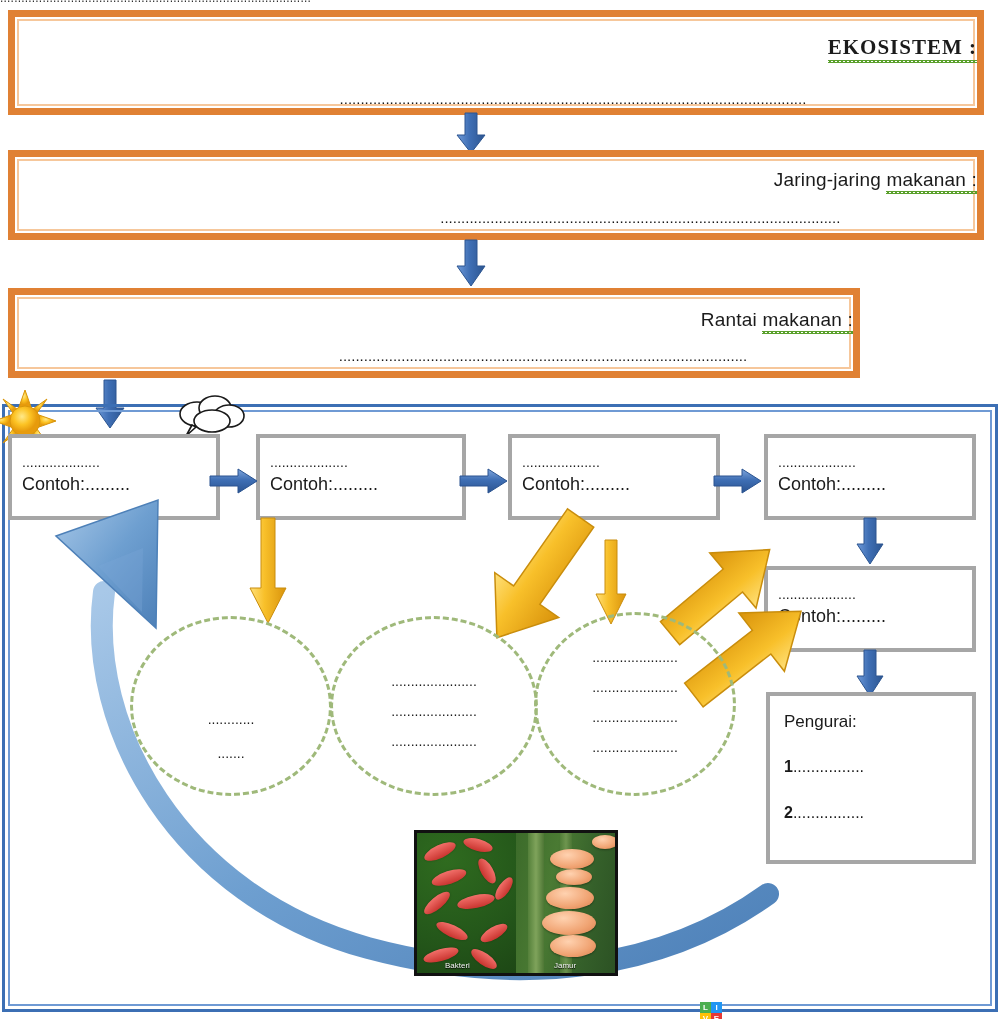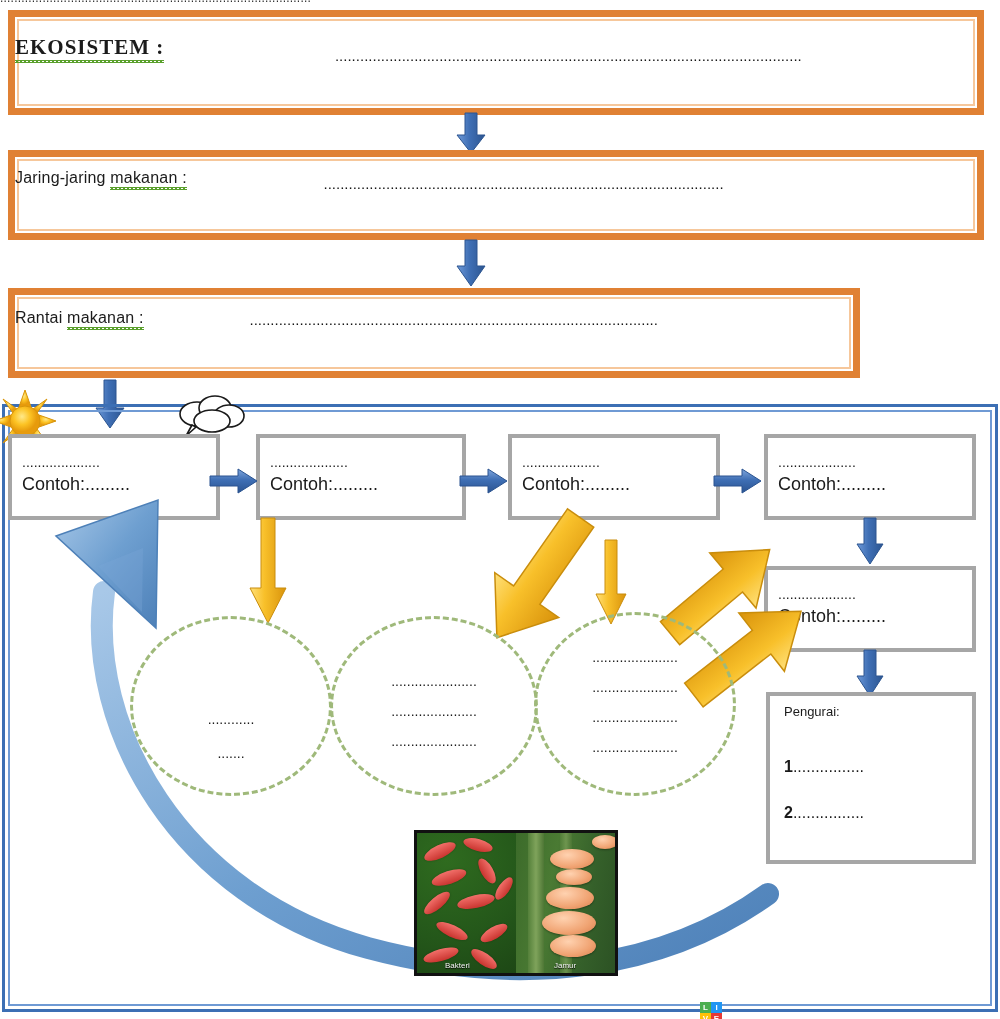--- a/index.html
+++ b/index.html
@@ -24,21 +24,21 @@
     box-sizing:border-box;
   }
   .obox .inner{
     position:absolute;left:2px;top:2px;right:2px;bottom:2px;
     border:2px solid #F6C79B;
     background:#fff;
     box-sizing:border-box;
   }
   .obox .content{
     position:absolute;left:0;top:0;right:0;bottom:0;
-    display:flex;flex-direction:row;align-items:flex-start;
+    display:flex;flex-direction:column;align-items:flex-end;
     box-sizing:border-box;
   }
   .obox-title{
     font-family:"Liberation Serif", serif;
     font-weight:bold;
     color:#1b1b1b;
     text-align:center;
     position:relative;
   }
   .squiggle{
@@ -48,21 +48,21 @@
     content:"";position:absolute;left:0;right:0;bottom:-3px;height:3px;
     background-image:
       linear-gradient(45deg,transparent 40%,#5aa02c 40%,#5aa02c 60%,transparent 60%),
       linear-gradient(-45deg,transparent 40%,#5aa02c 40%,#5aa02c 60%,transparent 60%);
     background-size:4px 3px;background-repeat:repeat-x;
   }
   .title-ek{
     font-size:21px;letter-spacing:1px;
   }
   .title-sub{
-    font-size:16px;font-family:"Liberation Sans",sans-serif;font-weight:normal;
+    font-size:19px;font-family:"Liberation Sans",sans-serif;font-weight:normal;
     color:#1b1b1b;letter-spacing:.2px;
   }
   .dotline{
     color:#151515;font-size:15px;letter-spacing:0px;
     white-space:nowrap;overflow:hidden;
     font-family:"Liberation Sans", sans-serif;
   }
 
   
   .bluearrow{position:absolute;}
@@ -85,21 +85,21 @@
     border:4px solid #A6A6A6;box-sizing:border-box;
     overflow:hidden;
   }
   .gbox .gtxt{
     position:absolute;left:10px;right:6px;
     color:#1a1a1a;font-size:15px;white-space:nowrap;
   }
   .gbox .g-dots{top:16px;font-size:14px;letter-spacing:0;}
   .gbox .g-contoh{top:36px;font-size:18px;}
 
-  .pengurai .p-title{position:absolute;left:14px;top:8px;font-size:13px;color:#1a1a1a;}
+  .pengurai .p-title{position:absolute;left:14px;top:16px;font-size:17px;color:#1a1a1a;}
   .pengurai .p-l1{position:absolute;left:14px;top:62px;font-size:16px;color:#1a1a1a;white-space:nowrap;font-weight:bold;}
   .pengurai .p-l2{position:absolute;left:14px;top:108px;font-size:16px;color:#1a1a1a;white-space:nowrap;font-weight:bold;}
   .pengurai .p-l1 em,.pengurai .p-l2 em{font-style:normal;font-weight:normal;}
 
   
   .circ{
     position:absolute;border:3px dashed #9fb97a;border-radius:50%;
     box-sizing:border-box;background:transparent;
   }
   .circ .ctitle{position:absolute;left:0;right:0;text-align:center;font-size:18px;color:#1a1a1a;}

